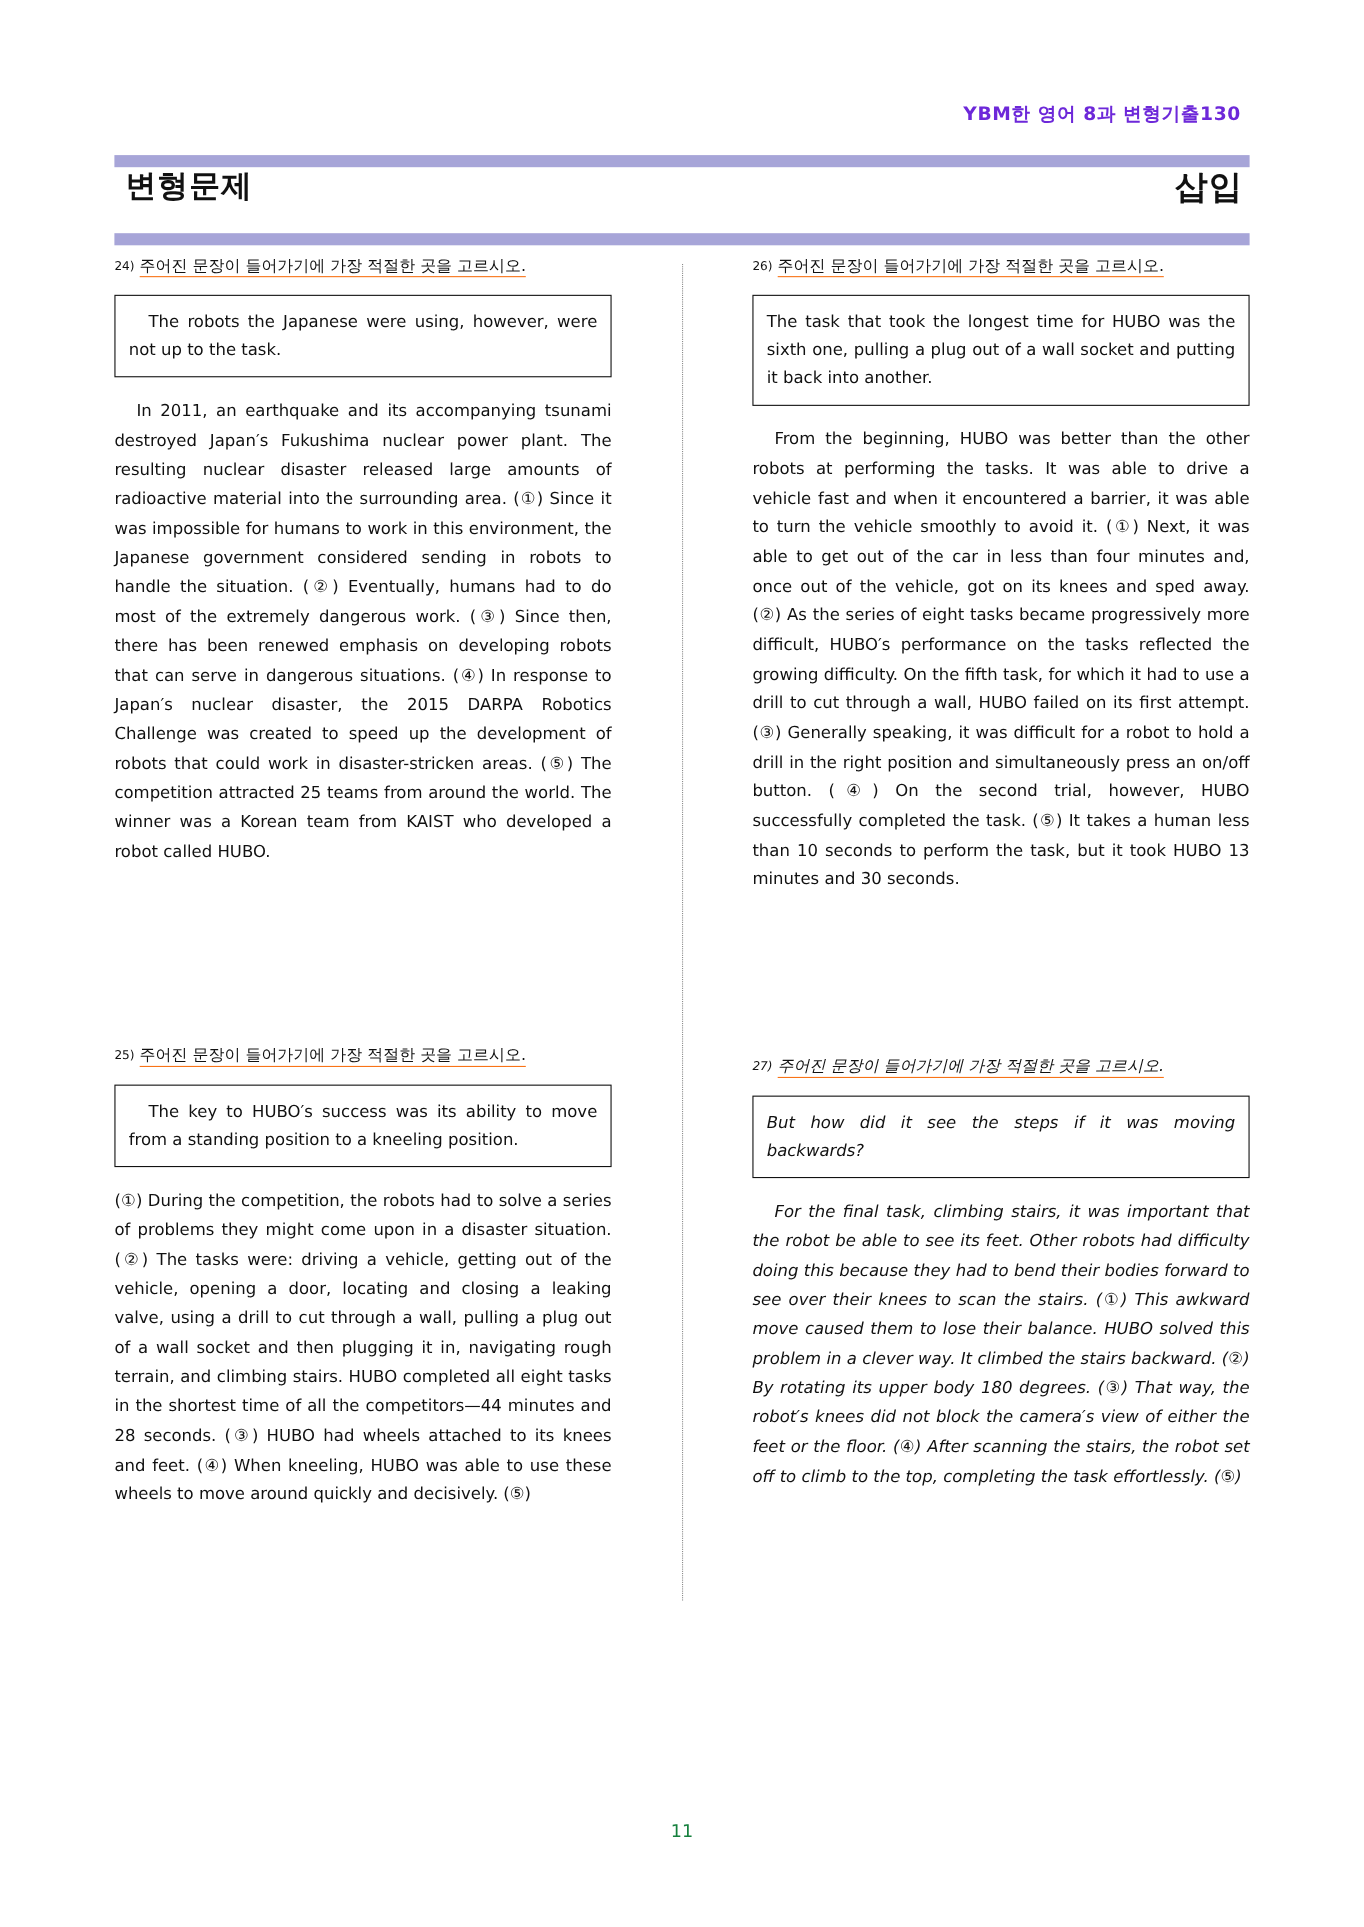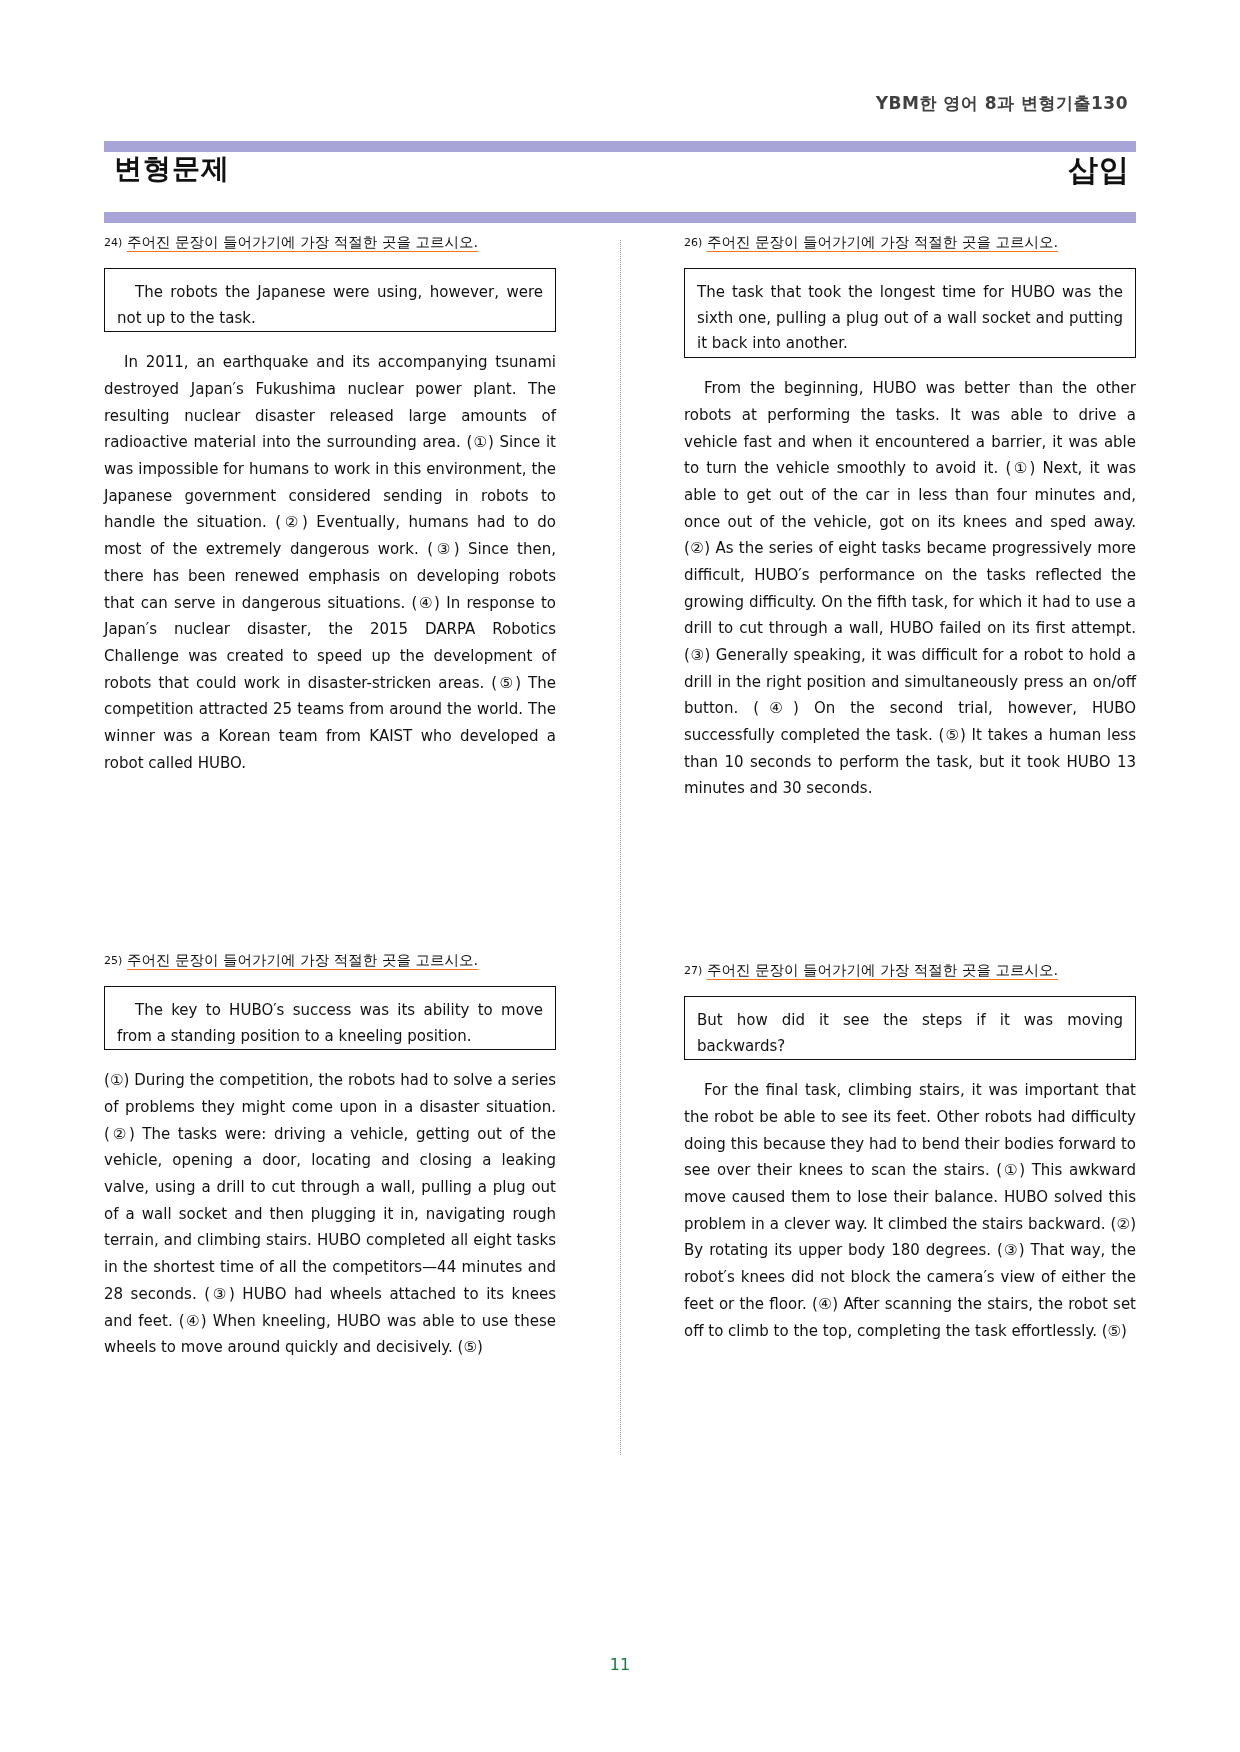--- a/index.html
+++ b/index.html
@@ -21,21 +21,21 @@
   }
 
   
   .running-head {
     position: absolute;
     top: 92px;
     right: 112px;
     font-size: 17px;
     font-weight: 700;
     letter-spacing: 0.5px;
-    color: #404040;
+    color: #6d28d9;
     white-space: nowrap;
   }
   .bar {
     position: absolute;
     left: 104px;
     right: 104px;
     height: 11px;
     background: #a7a5d8;
   }
   .bar-top { top: 141px; }
@@ -105,21 +105,21 @@
   }
   .q-stem .stem-text {
     border-bottom: 1px solid #f97316;
     padding-bottom: 1px;
     text-align: center;
   }
 
   .q-sentence-box {
     margin-top: 14px;
     border: 1px solid #111;
-    padding: 11px 12px 0 12px;
+    padding: 11px 12px 11px 12px;
     font-size: 15px;
     line-height: 1.72;
     text-align: justify;
     text-justify: inter-word;
     color: #111;
   }
   .q-sentence-box.indented > .inner { text-indent: 18px; }
 
   .q-passage {
     margin-top: 17px;
@@ -187,21 +187,21 @@
     <div class="col col-right">
 
       <div class="q-block" style="top:0px;">
         <div class="q-stem"><span class="qnum">26)</span> <span class="stem-text">주어진 문장이 들어가기에 가장 적절한 곳을 고르시오.</span></div>
         <div class="q-sentence-box">
           <div class="inner">The task that took the longest time for HUBO was the sixth one, pulling a plug out of a wall socket and putting it back into another.</div>
         </div>
         <div class="q-passage indent">From the beginning, HUBO was better than the other robots at performing the tasks. It was able to drive a vehicle fast and when it encountered a barrier,  it was able to turn the vehicle smoothly to avoid it. (①) Next, it was able to get out of the car in less than four minutes and, once out of the vehicle, got on its knees and sped away. (②) As the series of eight tasks became progressively more difficult, HUBO′s performance on the tasks reflected the growing difficulty. On the fifth task, for which it had to use a drill to cut through a wall, HUBO failed on its first attempt. (③) Generally speaking, it was difficult for a robot to hold a drill in the right position and simultaneously press an on/off button. (④) On the second trial, however, HUBO successfully completed the task. (⑤) It takes a human less than 10 seconds to perform the task, but it took HUBO 13 minutes and 30 seconds.</div>
       </div>
 
-      <div class="q-block" style="top:728px;">
+      <div class="q-block" style="top:728px;font-style:italic;">
         <div class="q-stem"><span class="qnum">27)</span> <span class="stem-text">주어진 문장이 들어가기에 가장 적절한 곳을 고르시오.</span></div>
         <div class="q-sentence-box">
           <div class="inner">But how did it see the steps if it was moving backwards?</div>
         </div>
         <div class="q-passage indent">For the final task, climbing stairs, it was important that the robot be able to see its feet. Other robots had difficulty doing this because they had to bend their bodies forward to see over their knees to scan the stairs. (①) This awkward move caused them to lose their balance. HUBO solved this problem in a clever way. It climbed the stairs backward. (②) By rotating its upper body 180 degrees. (③) That way, the robot′s knees did not block the camera′s view of either the feet or the floor. (④) After scanning the stairs, the robot set off to climb to the top, completing the task effortlessly. (⑤)</div>
       </div>
 
     </div>
 
   </div>

